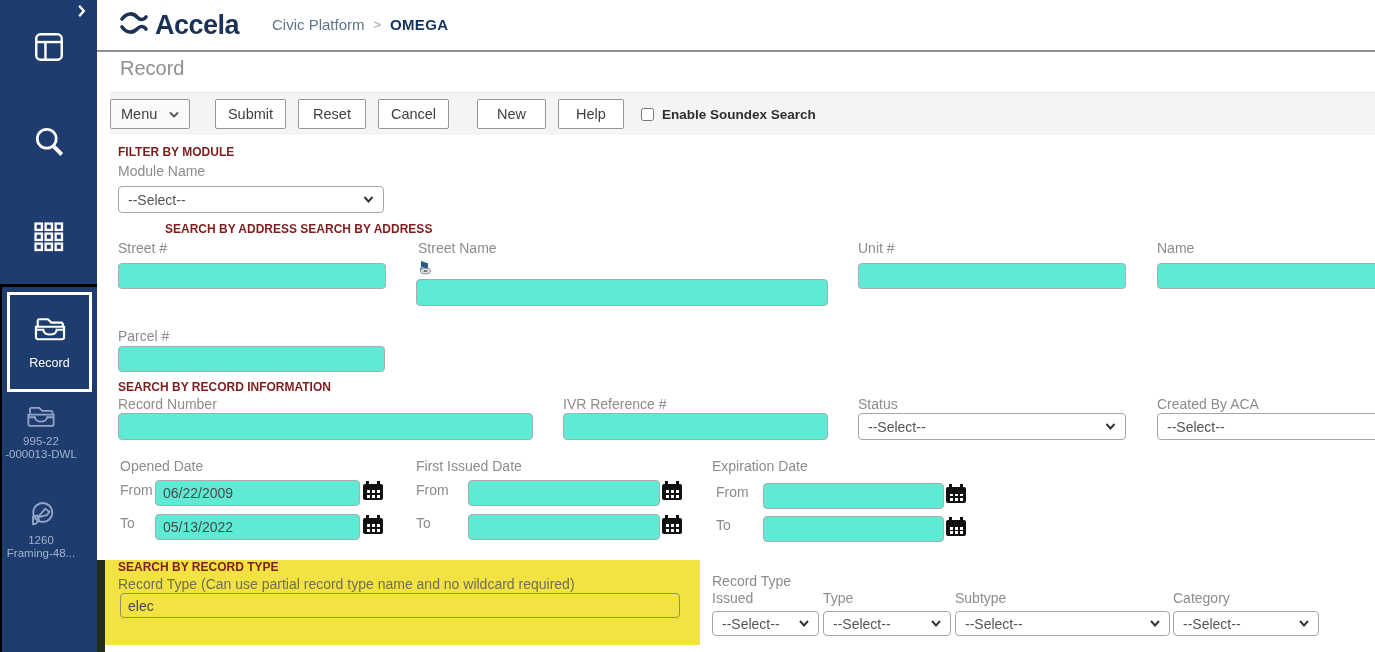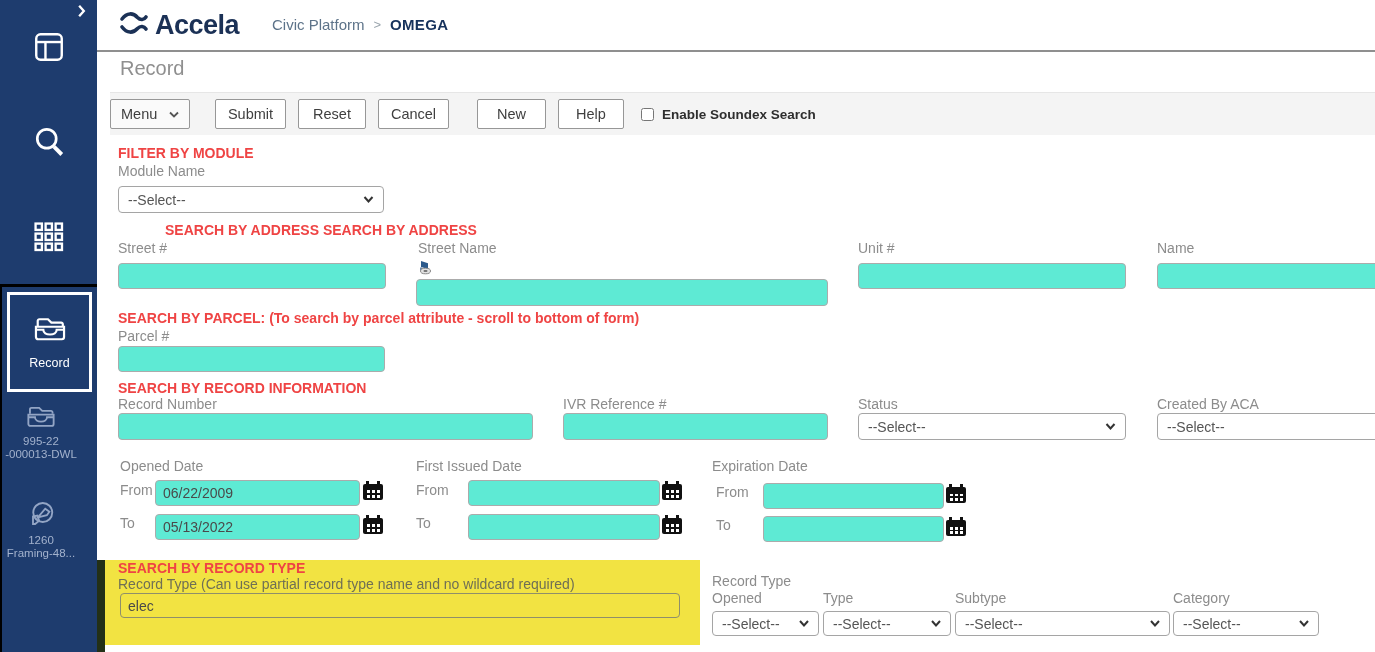--- a/index.html
+++ b/index.html
@@ -35,21 +35,21 @@
     display:flex;align-items:center;}
   .tb-btn{height:30px;background:#fff;border:1px solid #979797;color:#3f3f3f;font-size:14.5px;
     font-family:inherit;border-radius:2px;cursor:pointer;text-align:center;}
   .menu-btn{width:80px;display:flex;align-items:center;justify-content:space-between;
     padding:0 10px;background:#fafafa;box-sizing:border-box;}
   .soundex{display:flex;align-items:center;gap:8px;margin-left:17px;}
   .soundex input{width:13px;height:13px;margin:0;cursor:pointer;}
   .soundex label{font-size:13.5px;font-weight:bold;color:#2e2e2e;cursor:pointer;}
 
   
-  .sec-h{position:absolute;font-size:14px;font-weight:bold;color:#ef4444;white-space:nowrap;}
+  .sec-h{position:absolute;font-size:12px;font-weight:bold;color:#7f1d1d;white-space:nowrap;}
   .f-lbl{position:absolute;font-size:14px;color:#8c8c8c;white-space:nowrap;}
   .f-input{position:absolute;box-sizing:border-box;height:26px;border:1px solid #ababab;border-radius:4px;
     font-family:inherit;font-size:14px;color:#4a4a4a;padding:0 7px;background:#5eead4;outline:none;}
   .f-select{position:absolute;box-sizing:border-box;height:27px;border:1px solid #a5a5a5;border-radius:4px;
     background:#fff;display:flex;align-items:center;justify-content:space-between;padding:0 9px;cursor:pointer;}
   .f-select .val{font-size:14px;color:#555;}
   .cal{position:absolute;width:20px;height:16px;background:#111;border-radius:2px;cursor:pointer;}
   .cal::before{content:"";position:absolute;top:-3px;left:3px;width:3px;height:4px;background:#111;box-shadow:11px 0 #111;}
   .cal::after{content:"";position:absolute;left:2px;right:2px;top:5px;bottom:2px;
     background:repeating-linear-gradient(to right,#111 0 1.5px,transparent 1.5px 5px),
@@ -193,21 +193,20 @@
       <ellipse cx="7.5" cy="13" rx="5" ry="2.8" fill="#e3e3e3" stroke="#888" stroke-width="1"></ellipse>
       <rect x="5.5" y="12" width="4" height="2" rx="1" fill="#777"></rect>
     </svg>
   </span>
   <input class="f-input" style="left: 416px; top: 279px; width: 412px; height: 27px;" value="">
   <div class="f-lbl" style="left:858px;top:240px;">Unit #</div>
   <input class="f-input" style="left: 858px; top: 263px; width: 268px;" value="">
   <div class="f-lbl" style="left:1157px;top:240px;">Name</div>
   <input class="f-input" style="left: 1157px; top: 263px; width: 240px;" value="">
 
-  <div class="sec-h" style="left:118px;top:310px;">SEARCH BY PARCEL: (To search by parcel attribute - scroll to bottom of form)</div>
   <div class="f-lbl" style="left:118px;top:328px;">Parcel #</div>
   <input class="f-input" style="left: 118px; top: 346px; width: 267px;" value="">
 
   <div class="sec-h" style="left:118px;top:380px;">SEARCH BY RECORD INFORMATION</div>
   <div class="f-lbl" style="left:118px;top:396px;">Record Number</div>
   <input class="f-input" style="left: 118px; top: 413px; width: 415px; height: 27px;" value="">
   <div class="f-lbl" style="left:563px;top:396px;">IVR Reference #</div>
   <input class="f-input" style="left: 563px; top: 413px; width: 265px; height: 27px;" value="">
   <div class="f-lbl" style="left:858px;top:396px;">Status</div>
   <div class="f-select" style="left:858px;top:413px;width:268px;">
@@ -244,21 +243,21 @@
   <div class="f-lbl" style="left:716px;top:517px;">To</div>
   <input class="f-input" style="left: 763px; top: 516px; width: 181px;" value="">
   <span class="cal" style="left:946px;top:520px;"></span>
 
   <div class="highlight"></div>
   <div class="sec-h" style="left:118px;top:560px;">SEARCH BY RECORD TYPE</div>
   <div class="f-lbl" style="left:118px;top:576px;color:#6f6f55;">Record Type (Can use partial record type name and no wildcard required)</div>
   <input class="f-input hl-input" style="left: 120px; top: 593px; width: 560px; height: 25px;" value="elec">
 
   <div class="f-lbl" style="left:712px;top:573px;">Record Type</div>
-  <div class="f-lbl" style="left:712px;top:590px;">Opened</div>
+  <div class="f-lbl" style="left:712px;top:590px;">Issued</div>
   <div class="f-lbl" style="left:823px;top:590px;">Type</div>
   <div class="f-lbl" style="left:955px;top:590px;">Subtype</div>
   <div class="f-lbl" style="left:1173px;top:590px;">Category</div>
 
   <div class="f-select" style="left:712px;top:611px;width:107px;height:25px;">
     <span class="val">--Select--</span>
     <svg width="10" height="7" viewBox="0 0 10 7" fill="none" stroke="#333" stroke-width="2">
         <polyline points="1,1 5,5.5 9,1"></polyline>
       </svg>
   </div>

